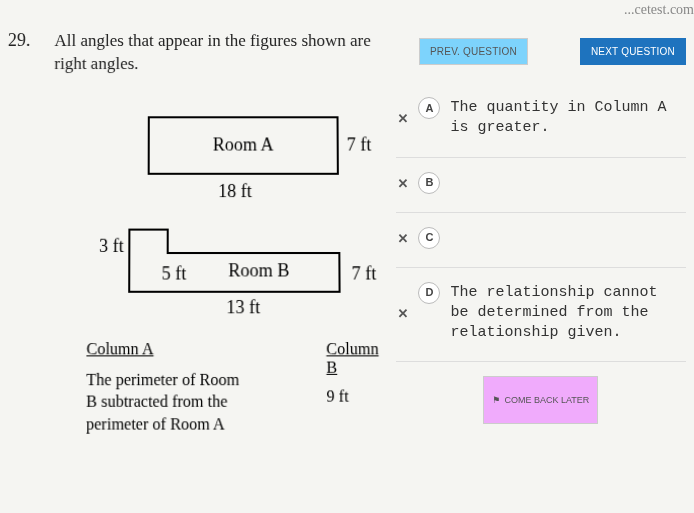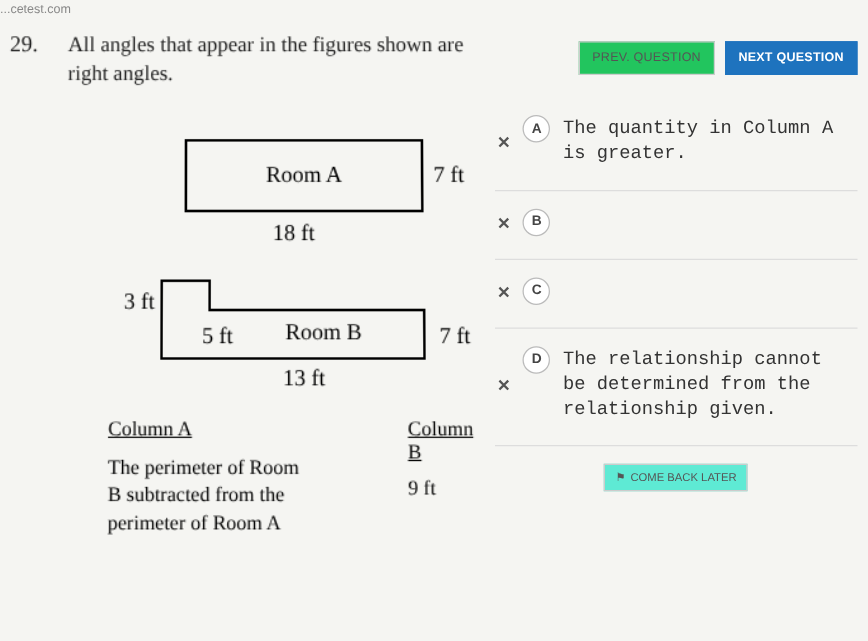--- a/index.html
+++ b/index.html
@@ -5,25 +5,25 @@
   * { box-sizing: border-box; margin: 0; padding: 0; }
   body {
     font-family: Georgia, 'Times New Roman', serif;
     background: #f5f5f2;
     width: 694px;
     height: 513px;
     overflow: hidden;
     position: relative;
   }
   .url-bar {
-    text-align: left;
-    font-size: 10px;
+    text-align: right;
+    font-size: 14px;
     color: #888;
     padding: 2px 0;
-    font-family: Liberation Sans, sans-serif;
+    font-family: Liberation Serif, serif;
   }
   .page {
     display: flex;
     padding: 10px 8px 8px 8px;
   }
   .left {
     flex: 1.3;
     padding-right: 6px;
     transform: perspective(800px) rotateX(2deg);
     transform-origin: top;
@@ -110,30 +110,31 @@
     justify-content:flex-end;
     gap:8px;
     margin-bottom: 18px;
     margin-top: 8px;
   }
   .btn {
     font-family: Arial, sans-serif;
     font-size: 10px;
     padding: 7px 10px;
     border: 1px solid #ccc;
-    background: #22c55e;
+    background: #7dd3fc;
     color: #555;
     cursor: pointer;
     letter-spacing: 0.2px;
   }
   .btn-primary {
     background: #1e73be;
     border-color: #1e73be;
     color: #fff;
-    font-weight: bold;
+    font-weight: normal;
+    margin-left: 44px;
   }
   .choice {
     display:flex;
     align-items: flex-start;
     gap: 10px;
     padding: 14px 2px 18px 2px;
     border-bottom: 1px solid #ddd;
     font-size: 15px;
     color: #333;
     line-height: 1.35;
@@ -157,22 +158,22 @@
   .choice-text { flex:1; padding-top:1px; font-family: Liberation Mono, monospace;}
   .later {
     margin-top: 14px;
     text-align:center;
   }
   .later-btn {
     font-family: Arial, sans-serif;
     font-size:9px;
     color:#555;
     border:1px solid #ccc;
-    background:#5eead4;
-    padding:5px 8px;
+    background:#f0abfc;
+    padding:18px 8px;
     cursor:pointer;
   }
   .flag { font-size:9px; margin-right:4px;}
 </style>
 </head>
 <body>
 
 <div class="url-bar">...cetest.com</div>
 
 <div class="page">

